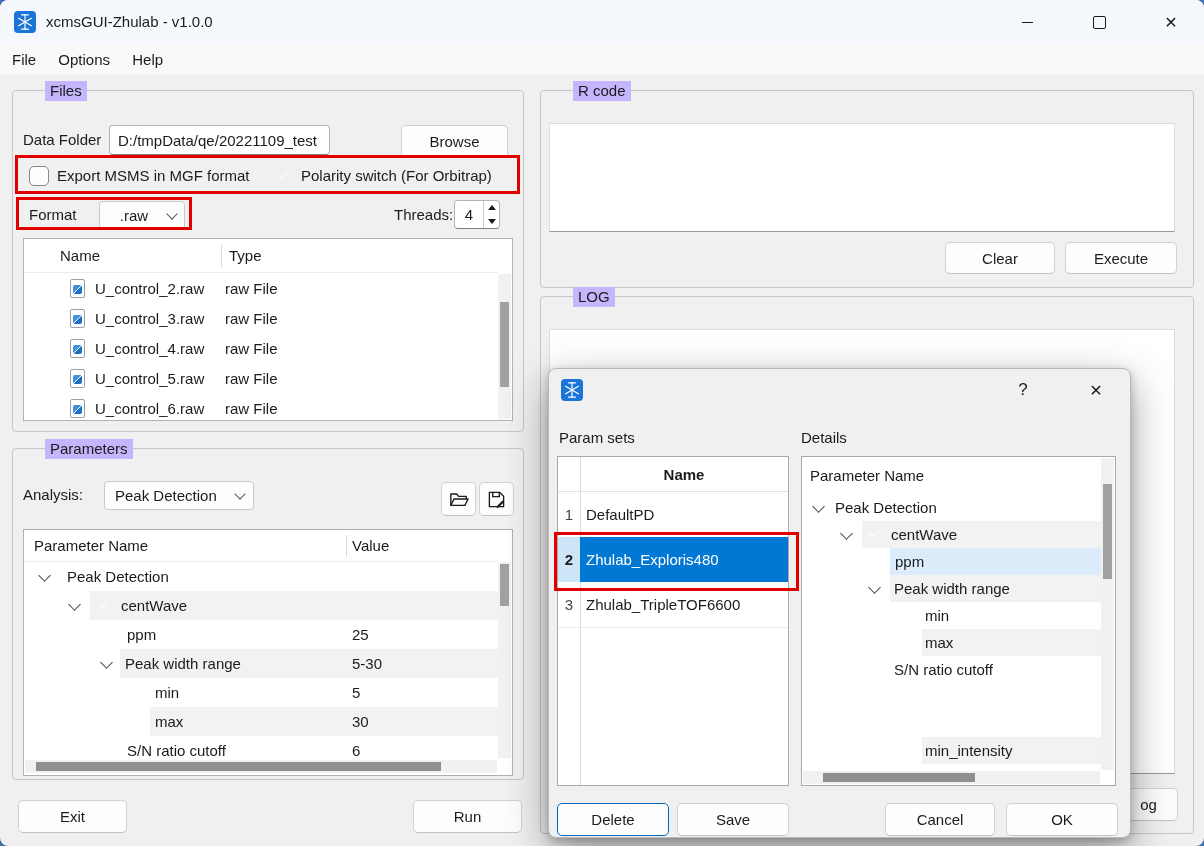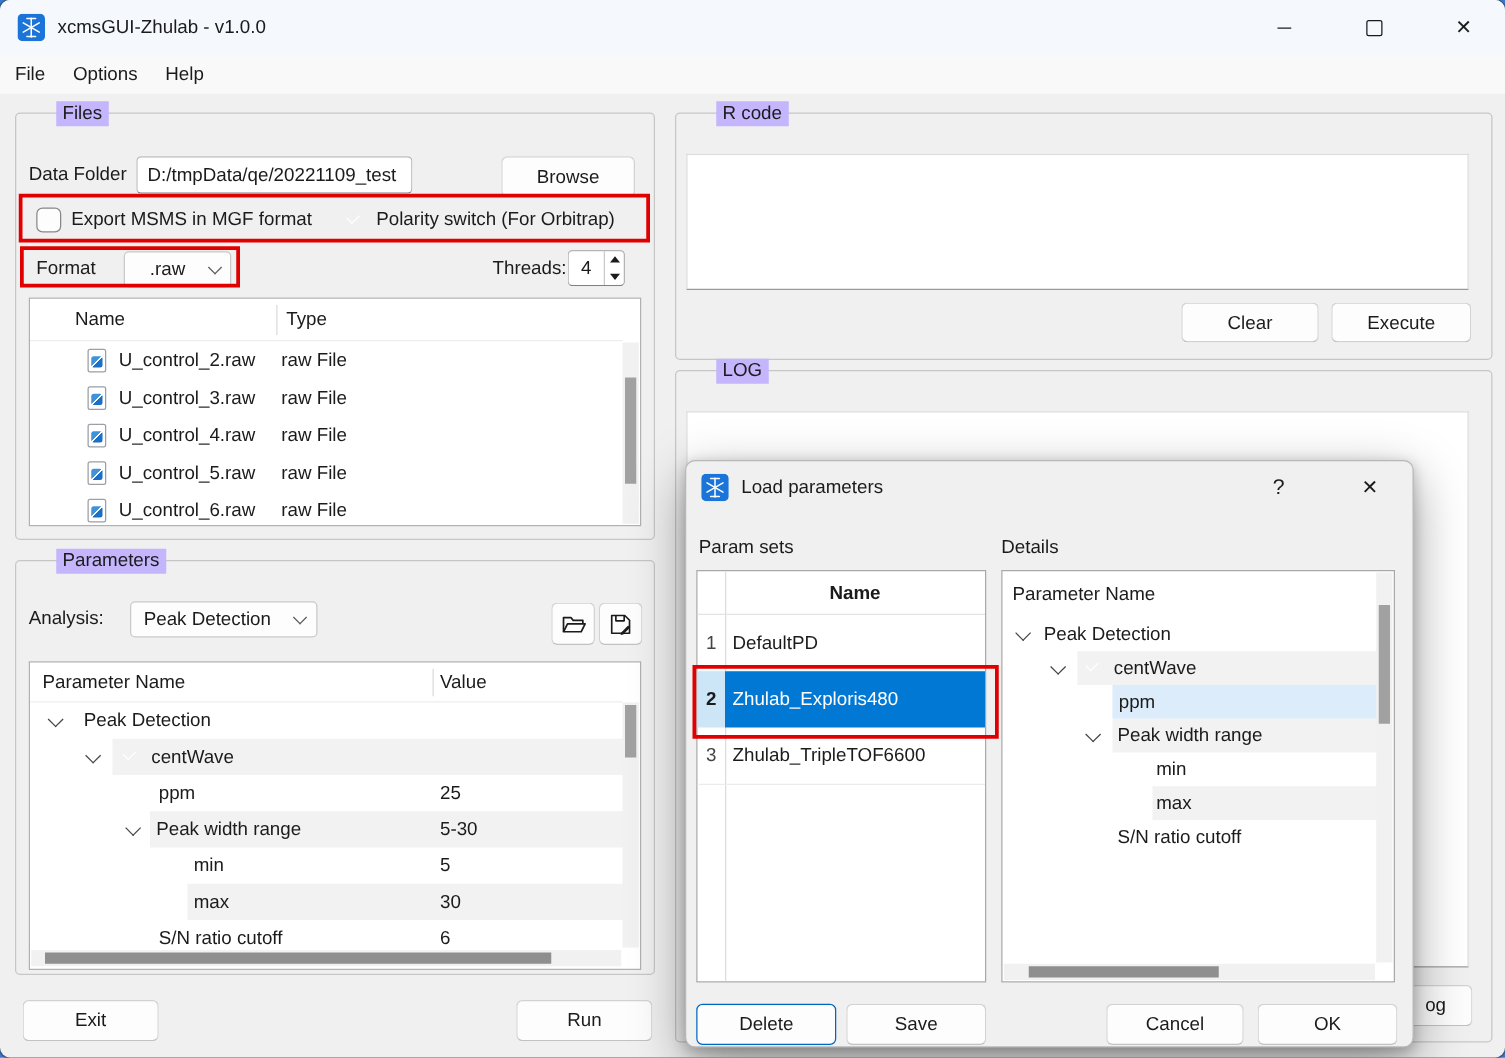--- a/index.html
+++ b/index.html
@@ -251,21 +251,20 @@
             <rect width="22" height="22" rx="4" fill="#1b74d8"></rect>
           <g stroke="#fff" stroke-width="1.2" stroke-linecap="round">
             <line x1="11" y1="3.5" x2="11" y2="18.5"></line>
               <line x1="4.6" y1="7.3" x2="17.4" y2="14.7"></line>
             <line x1="4.6" y1="14.7" x2="17.4" y2="7.3"></line>
               <line x1="7.5" y1="3.8" x2="14.5" y2="3.8"></line>
             <line x1="7.5" y1="18.2" x2="14.5" y2="18.2"></line>
             </g>
           </svg>
       </span>
-      <span class="ab lbl" style="left:44px;top:0;line-height:42px">Load parameters</span>
       <div class="ab" style="left:454px;top:0;width:40px;height:42px;display:flex;align-items:center;justify-content:center;font-size:17px">?</div>
       <div class="ab" style="left:525px;top:0;width:44px;height:42px;display:flex;align-items:center;justify-content:center;font-size:16px">✕</div>
     </div>
 
     <span class="ab lbl" style="left:10px;top:58px;line-height:22px">Param sets</span>
     <span class="ab lbl" style="left:252px;top:58px;line-height:22px">Details</span>
 
     <div class="ab" style="left:8px;top:87px;width:232px;height:330px;background:#fff;border:1px solid #a9a9a9;box-sizing:border-box">
       <span class="ab hdr-sep" style="left:22px;top:0;bottom:0"></span>
       <span class="ab lbl" style="left:22px;top:0;right:0;line-height:35px;text-align:center;font-weight:bold">Name</span>
@@ -313,20 +312,24 @@
       <div class="ab" style="left:0;top:145px;width:300px;height:27px">
         <span class="ab tx2" style="left:123px">min</span>
       </div>
       <div class="ab" style="left:0;top:172px;width:300px;height:27px">
         <span class="ab band" style="left:120px;right:0;top:0;bottom:0"></span>
         <span class="ab tx2" style="left:123px">max</span>
       </div>
       <div class="ab" style="left:0;top:199px;width:300px;height:27px">
         <span class="ab tx2" style="left:92px">S/N ratio cutoff</span>
       </div>
+      <div class="ab" style="left:0;top:280px;width:300px;height:27px">
+        <span class="ab band" style="left:120px;right:0;top:0;bottom:0"></span>
+        <span class="ab tx2" style="left:123px">min_intensity</span>
+      </div>
 
       <div class="ab vtrack" style="right:1px;top:1px;bottom:15px;width:13px">
         <div class="ab vthumb" style="left:2px;top:26px;width:9px;height:95px"></div>
       </div>
       <div class="ab vtrack" style="left:1px;right:15px;bottom:1px;height:13px">
         <div class="ab hthumb" style="left:20px;top:2px;width:152px;height:9px"></div>
       </div>
     </div>
 
     <div class="ab btn btn-blue" style="left:8px;top:434px;width:110px;height:31px">Delete</div>

